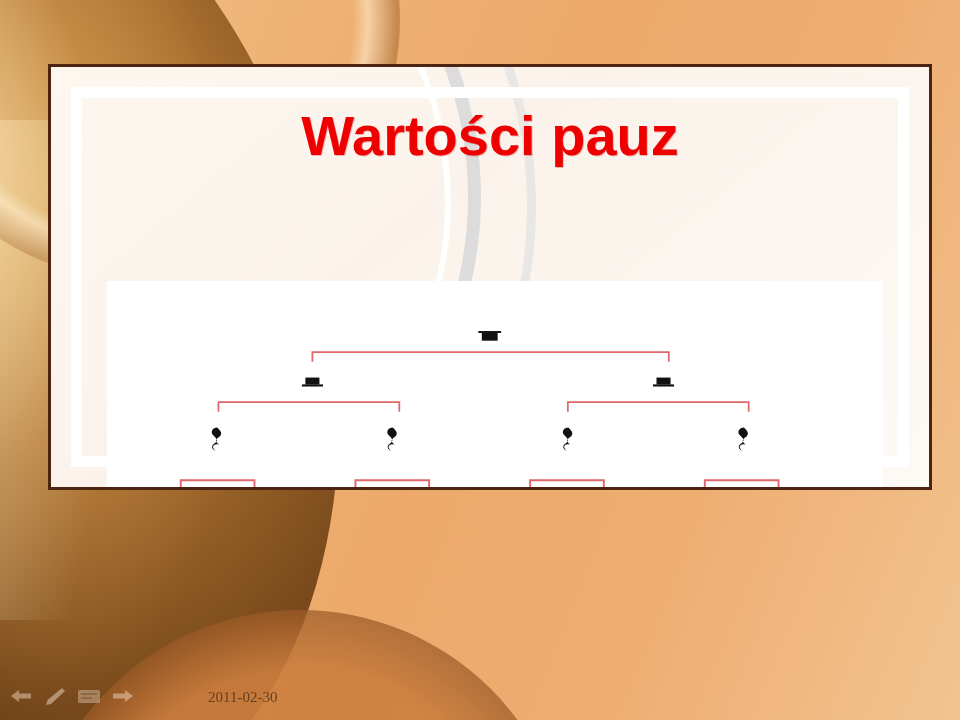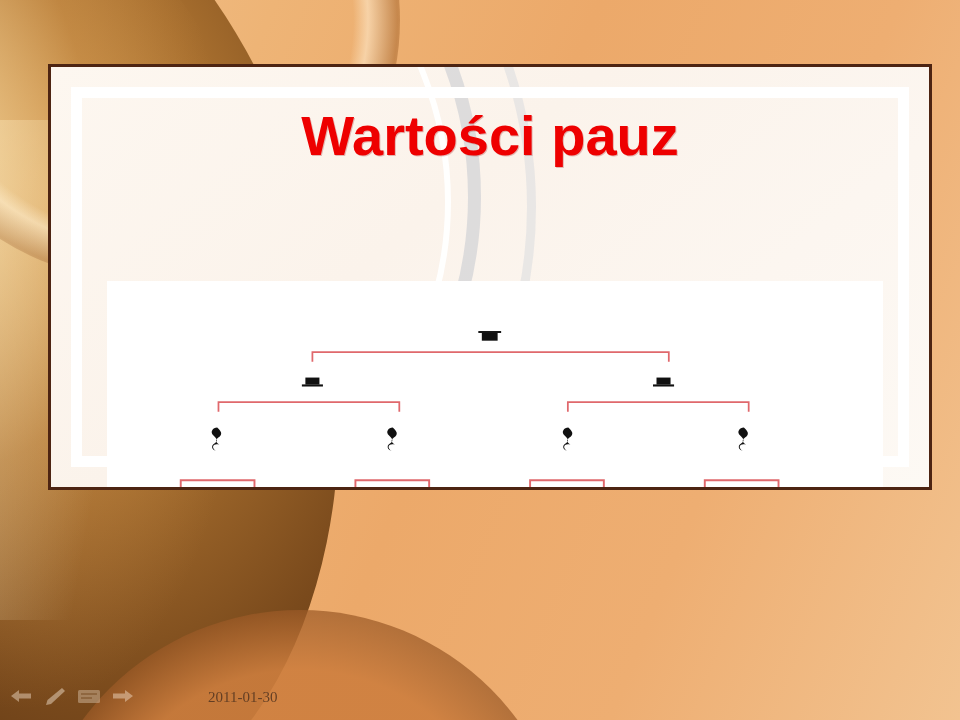--- a/index.html
+++ b/index.html
@@ -454,16 +454,16 @@
         <rect x="1" y="1" width="22" height="13" rx="1.5" fill="#dcc6ae"></rect>
         <rect x="4" y="4" width="16" height="2" fill="#a98a6c"></rect>
         <rect x="4" y="8" width="11" height="2" fill="#a98a6c"></rect>
       </svg>
     </div>
     <div class="nav-ctl" id="nav-next">
       <svg width="24" height="16" viewBox="0 0 24 16">
         <path d="M14 2 L22 8 L14 14 L14 10.5 L2 10.5 L2 5.5 L14 5.5 Z" fill="#f6e3cf"></path>
       </svg>
     </div>
-    <div id="footer-date">2011-01-30</div>
+    <div id="footer-date">2011-02-30</div>
   </div>
 
 </div>
 
 </body></html>

